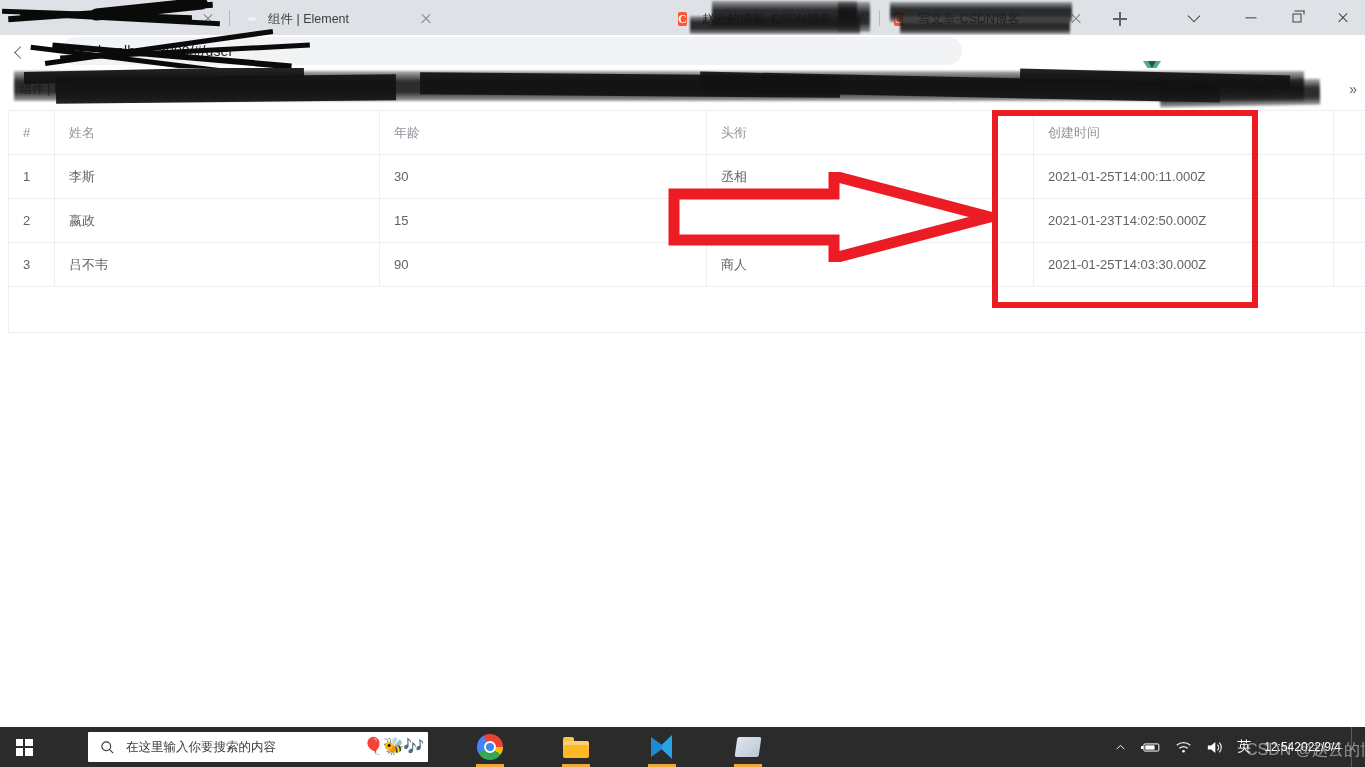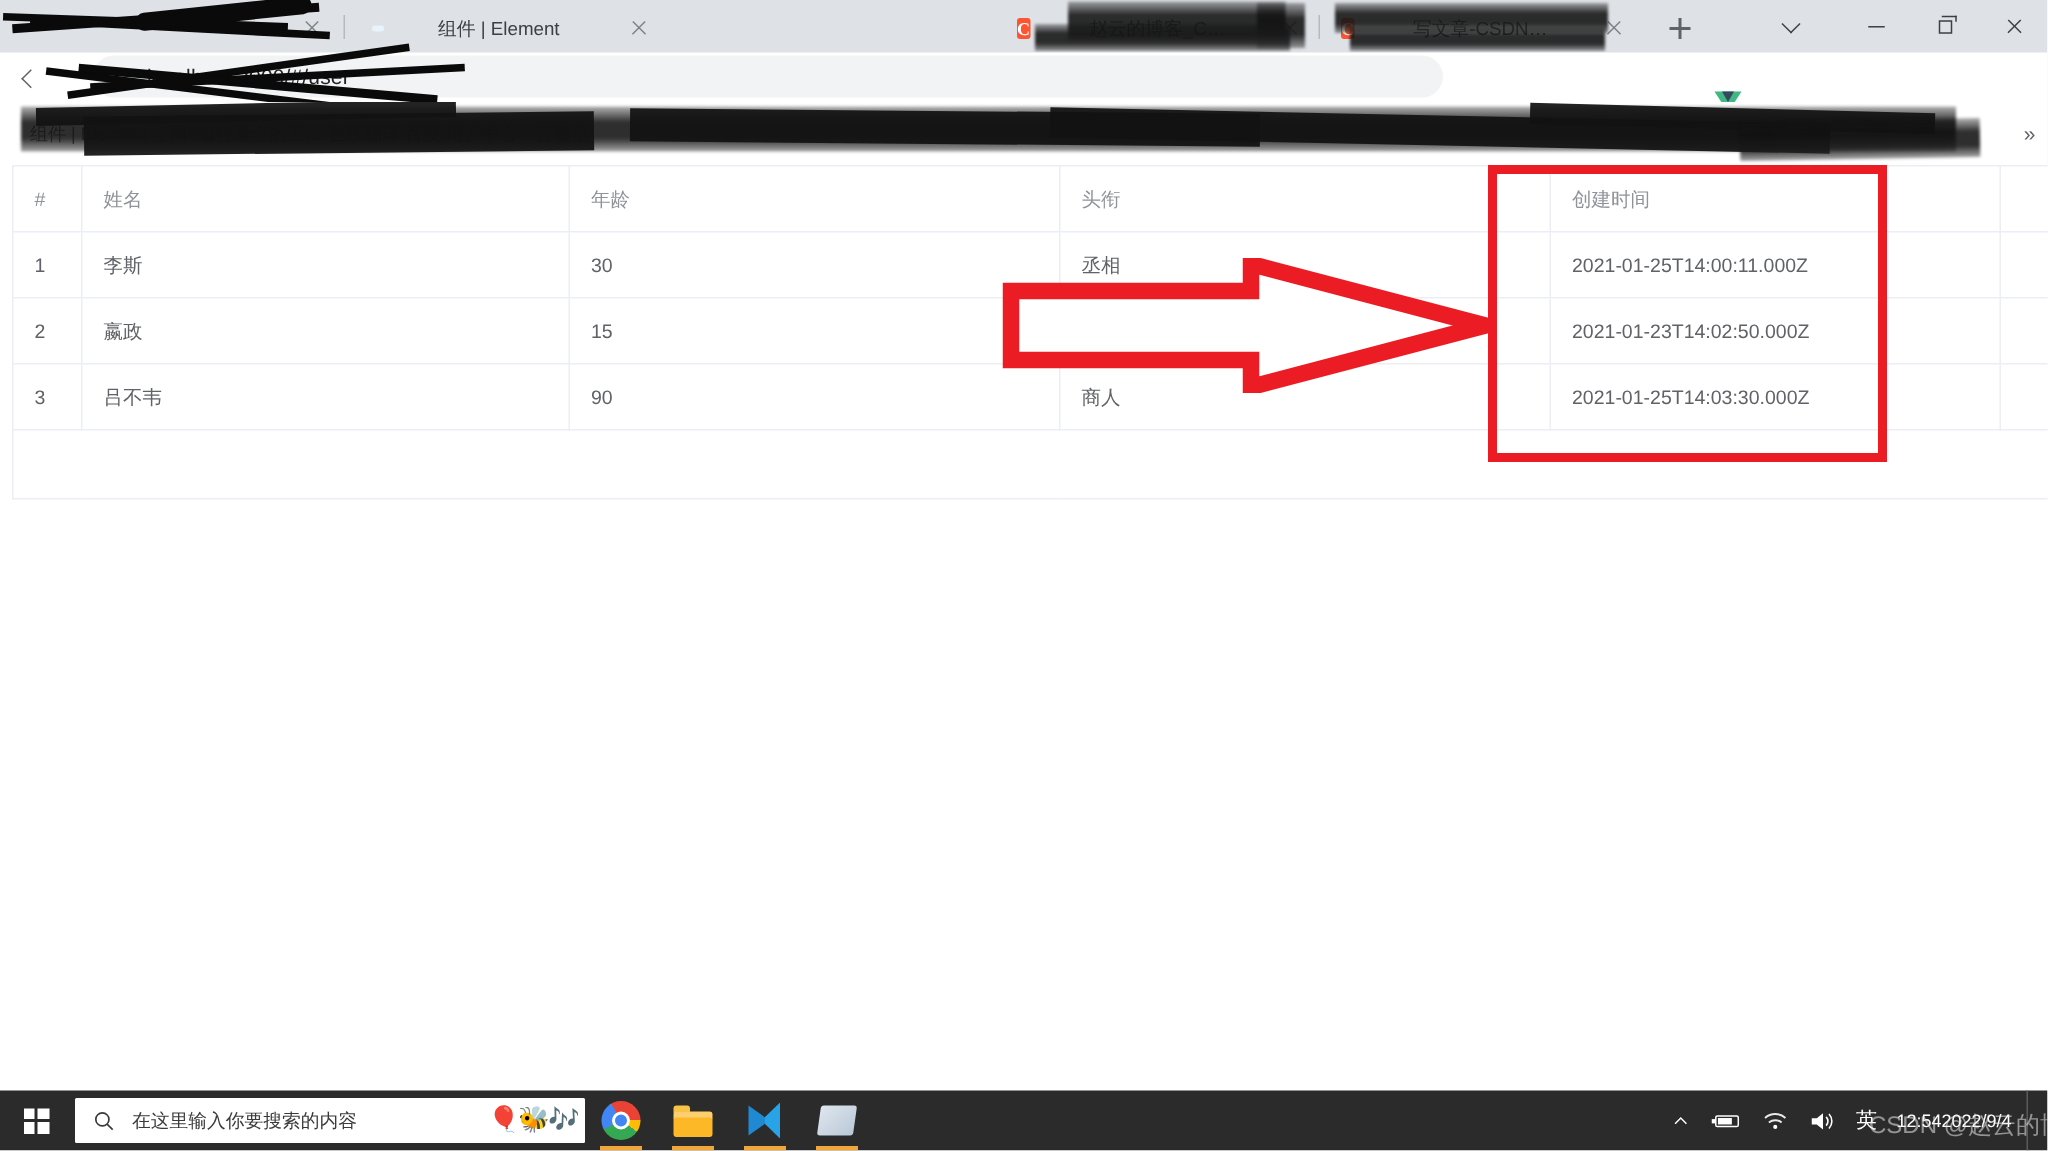--- a/index.html
+++ b/index.html
@@ -24,21 +24,21 @@
     width: 1365px; height: 35px;
   }
   .tab {
     position: absolute; top: 3px; height: 31px;
     display: flex; align-items: center;
     padding: 0 8px 0 10px;
     border-radius: 8px 8px 0 0;
     font-size: 12.5px; color: #3c4043;
     overflow: hidden;
   }
-  .tab.inactive { background: transparent; gap: 24px; }
+  .tab.inactive { background: transparent; }
   .tab.active { background: #ffffff; }
   .tab-favicon {
     width: 16px; height: 16px; flex: 0 0 16px;
     margin-right: 8px;
     position: relative;
   }
   .tab-title {
     flex: 1 1 auto;
     white-space: nowrap; overflow: hidden; text-overflow: ellipsis;
     font-size: 12.5px; line-height: 16px;
@@ -339,21 +339,21 @@
   .annot-arrow {
     position: absolute;
     pointer-events: none;
   }
 
   
   .taskbar {
     position: absolute; left: 0; bottom: 0;
     width: 1365px; height: 40px;
     background: #2b2b2b;
-    display: flex; align-items: center;
+    display: flex; align-items: center; gap: 38px;
   }
   .start-btn {
     width: 48px; height: 40px;
     display: flex; align-items: center; justify-content: center;
   }
   .win-logo {
     width: 17px; height: 17px;
     display: grid; grid-template-columns: 1fr 1fr; grid-template-rows: 1fr 1fr;
     gap: 2px;
   }

